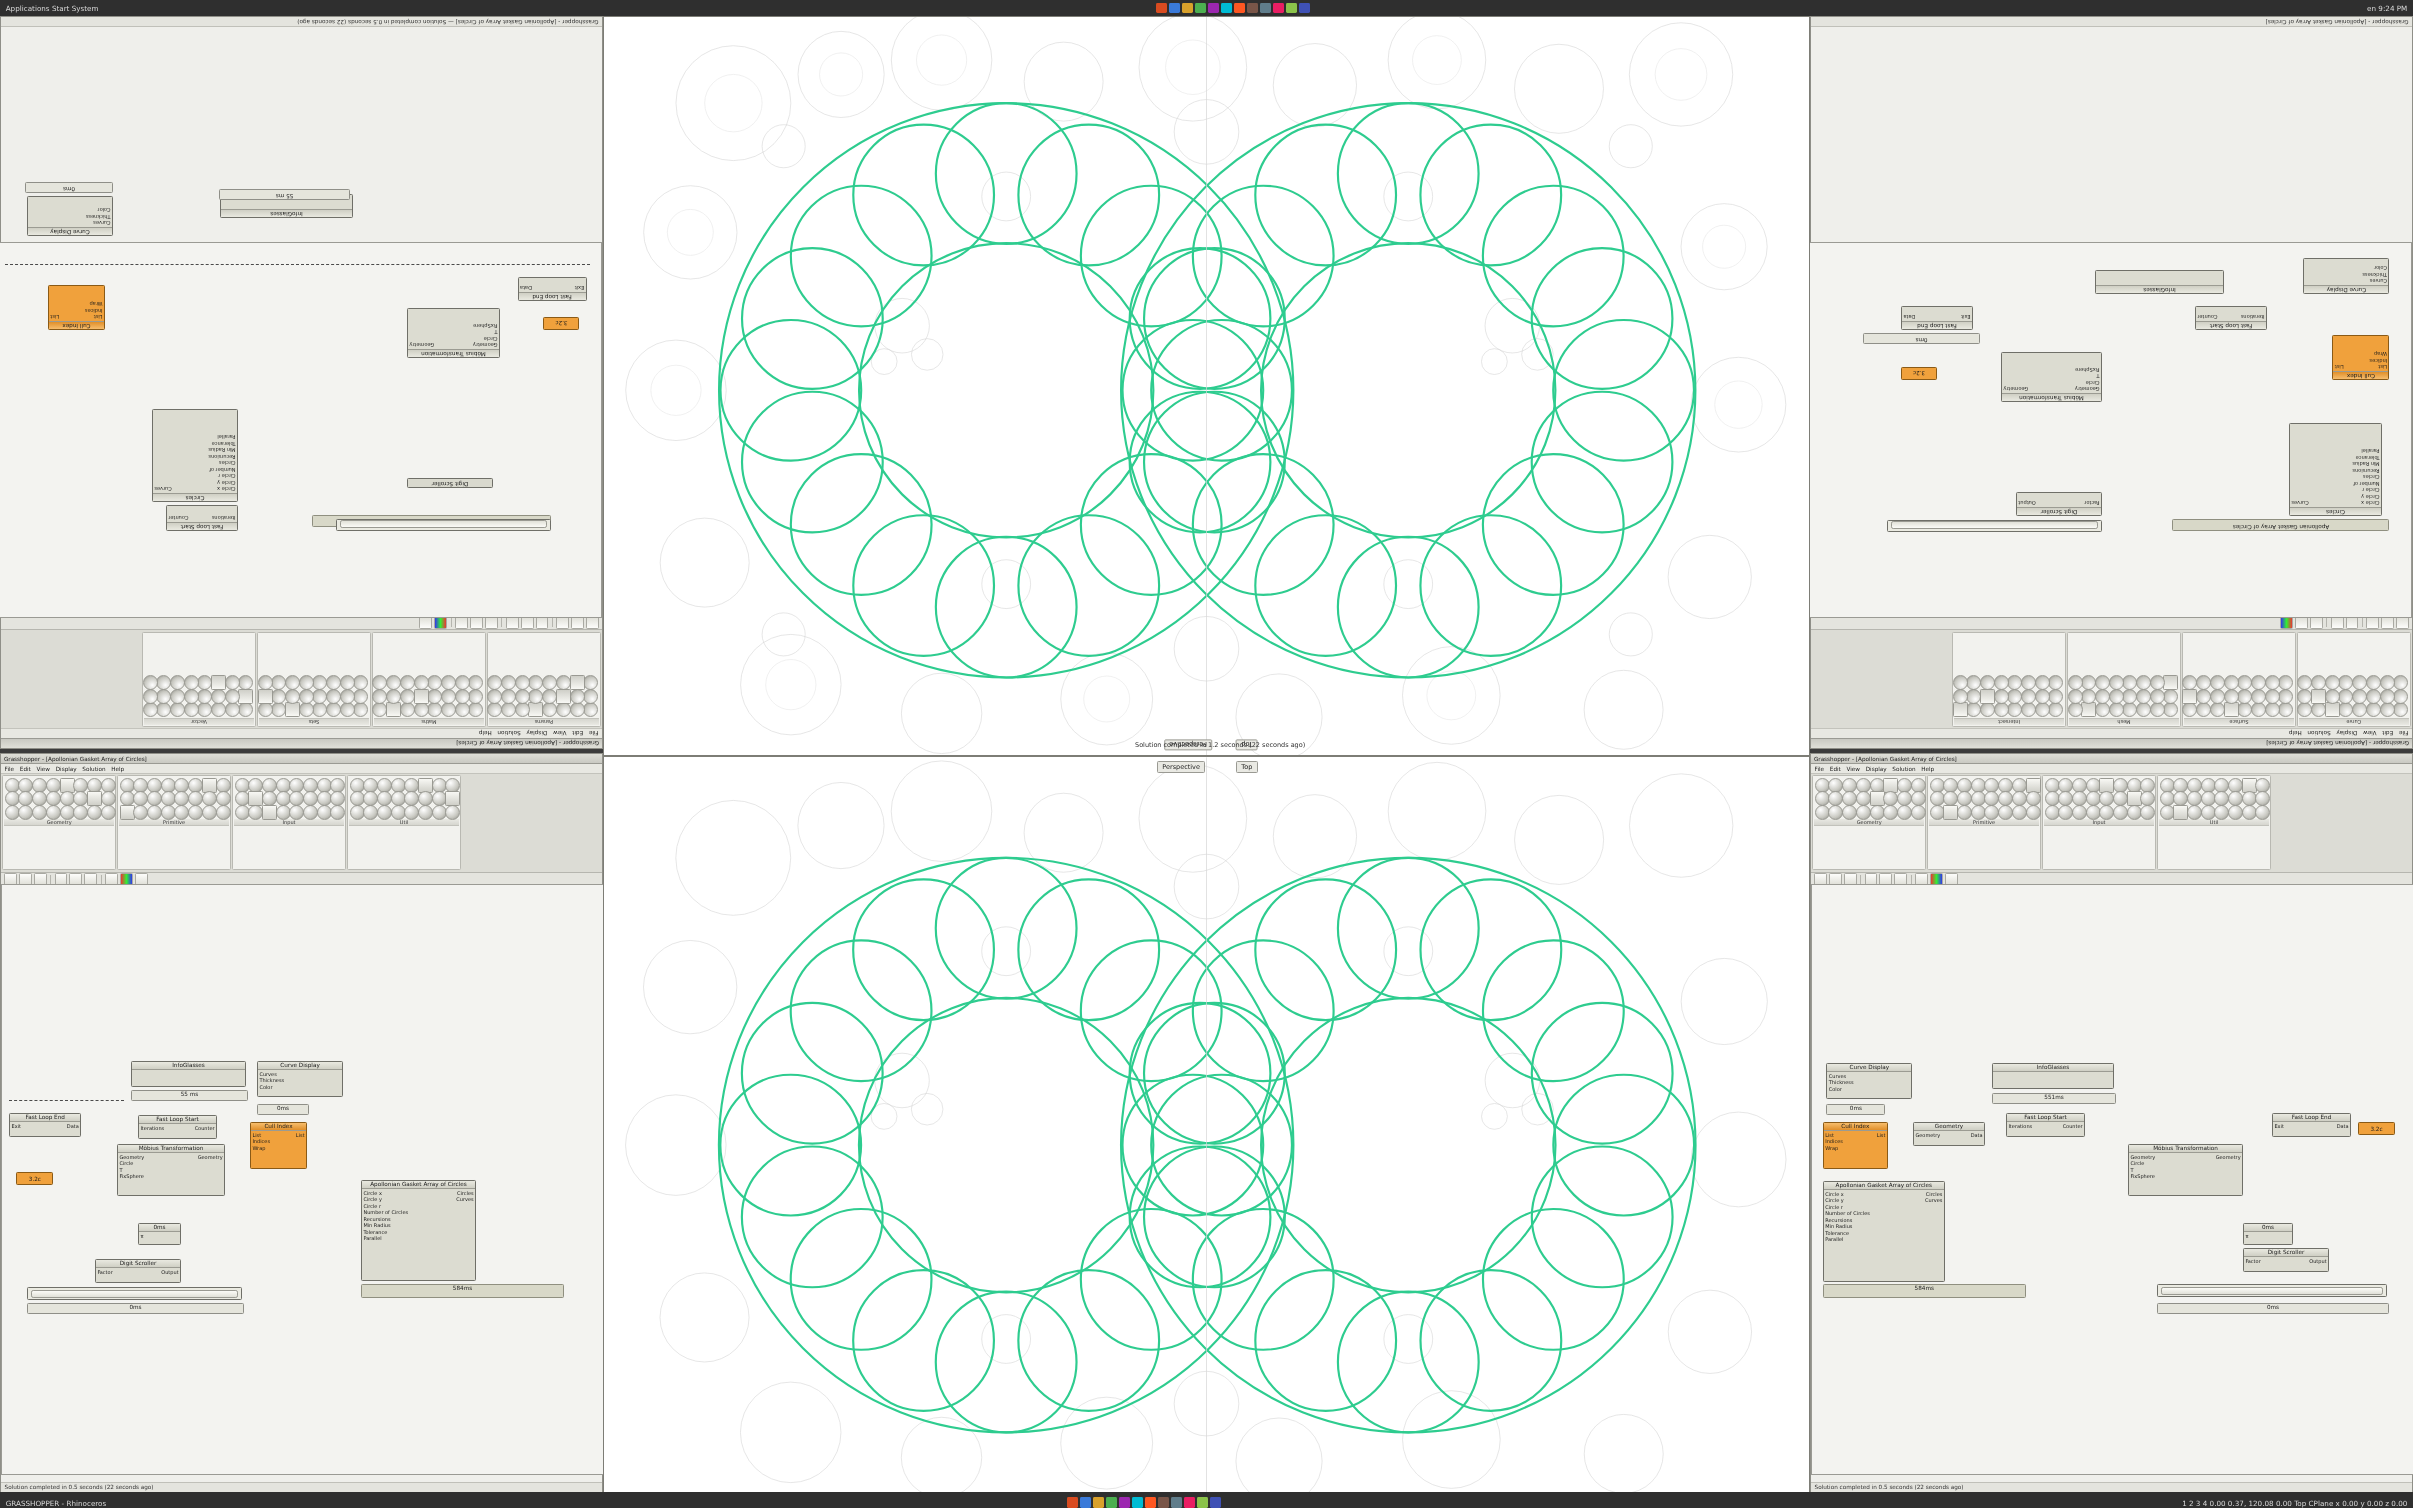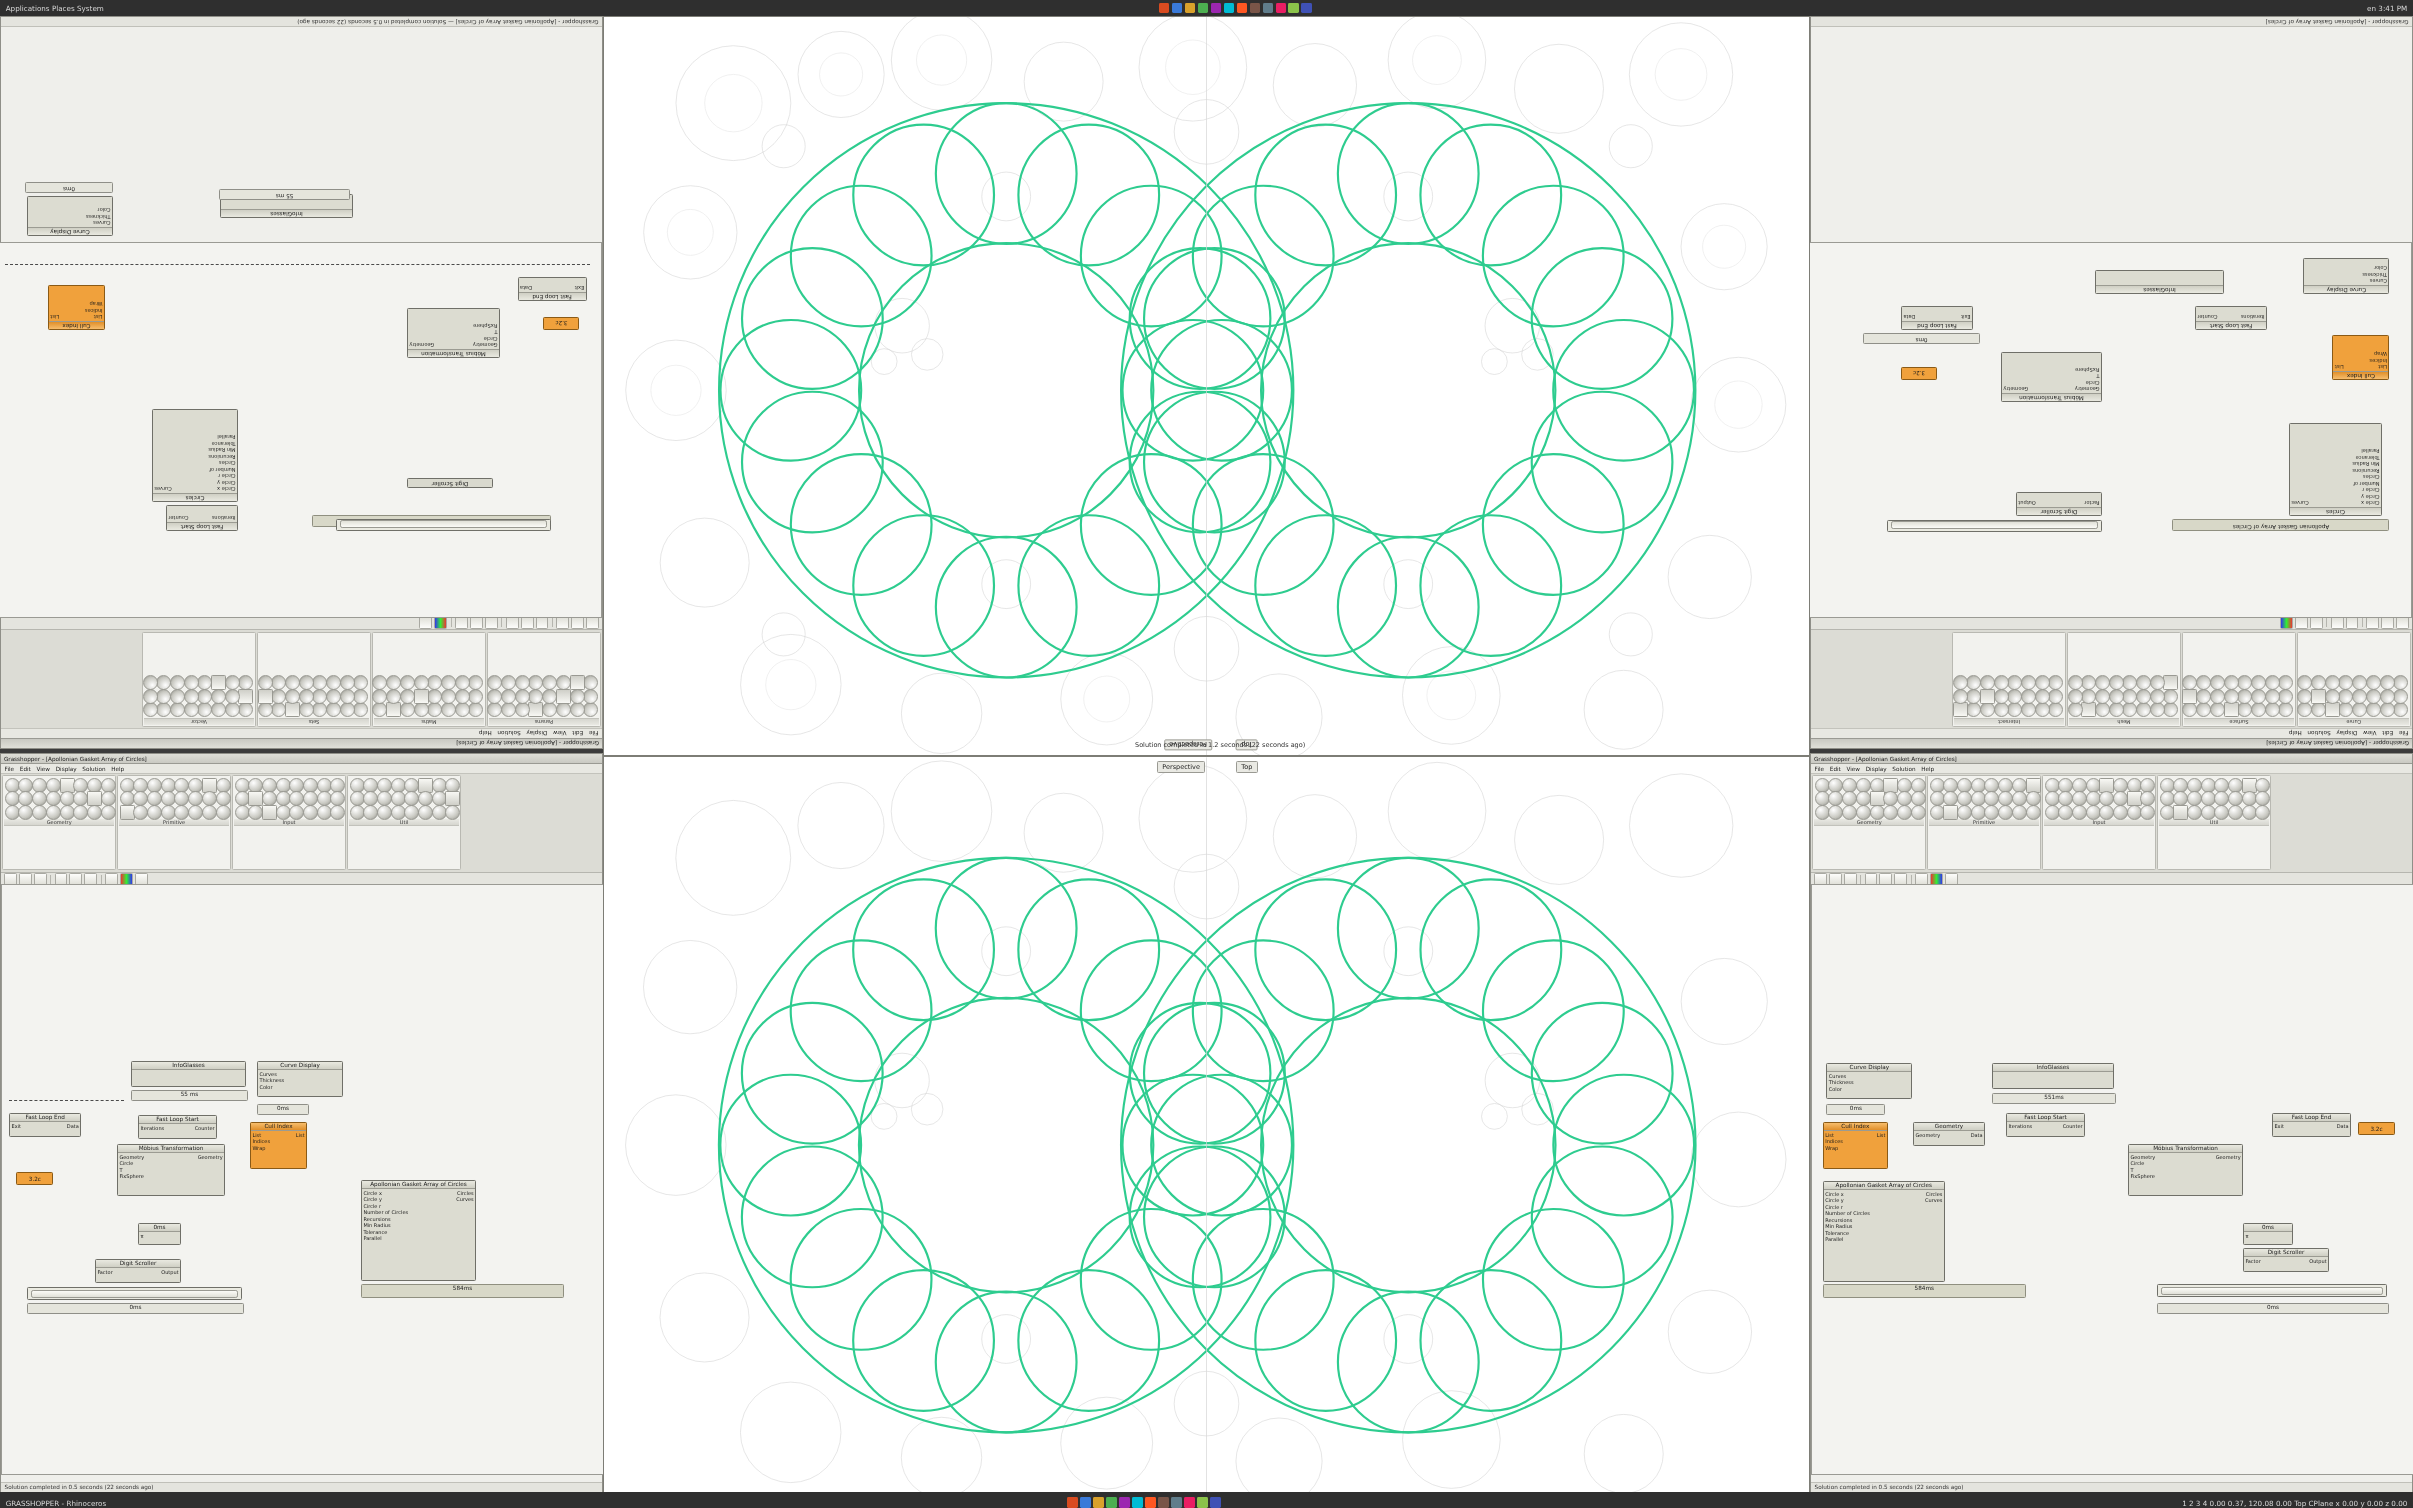--- a/index.html
+++ b/index.html
@@ -52,38 +52,38 @@
   .vptab{position:absolute;font-size:6.5px;background:#e9e9e3;border:0.7px solid #9a9a93;border-radius:1.4px;padding:0.7px 4.3px;color:#222;}
   .vpstat{position:absolute;font-size:6.5px;color:#333;}
   svg{display:block;}
 </style>
 </head>
 <body>
 
 <div class="screen">
 
   <div class="osbar top">
-    <span class="seg">Applications   Places   System</span>
+    <span class="seg">Applications   Start   System</span>
     <span class="spacer"></span>
     <span class="tray">
       <span class="trayicon" style="background:#d84b20"></span>
       <span class="trayicon" style="background:#3a7ad9"></span>
       <span class="trayicon" style="background:#d9a12b"></span>
       <span class="trayicon" style="background:#4caf50"></span>
       <span class="trayicon" style="background:#9c27b0"></span>
       <span class="trayicon" style="background:#00bcd4"></span>
       <span class="trayicon" style="background:#ff5722"></span>
       <span class="trayicon" style="background:#795548"></span>
       <span class="trayicon" style="background:#607d8b"></span>
       <span class="trayicon" style="background:#e91e63"></span>
       <span class="trayicon" style="background:#8bc34a"></span>
       <span class="trayicon" style="background:#3f51b5"></span>
     </span>
     <span class="spacer"></span>
-    <span class="seg">en   3:41 PM</span>
+    <span class="seg">en   9:24 PM</span>
   </div>
 
   <div class="ghwin flip180" style="left:0px;top:16px;width:603px;height:733px;">
     <div class="ghtitle">Grasshopper - [Apollonian Gasket Array of Circles]</div>
     <div class="ghmenu">
       <span>File</span>
       <span>Edit</span>
       <span>View</span>
       <span>Display</span>
       <span>Solution</span>

